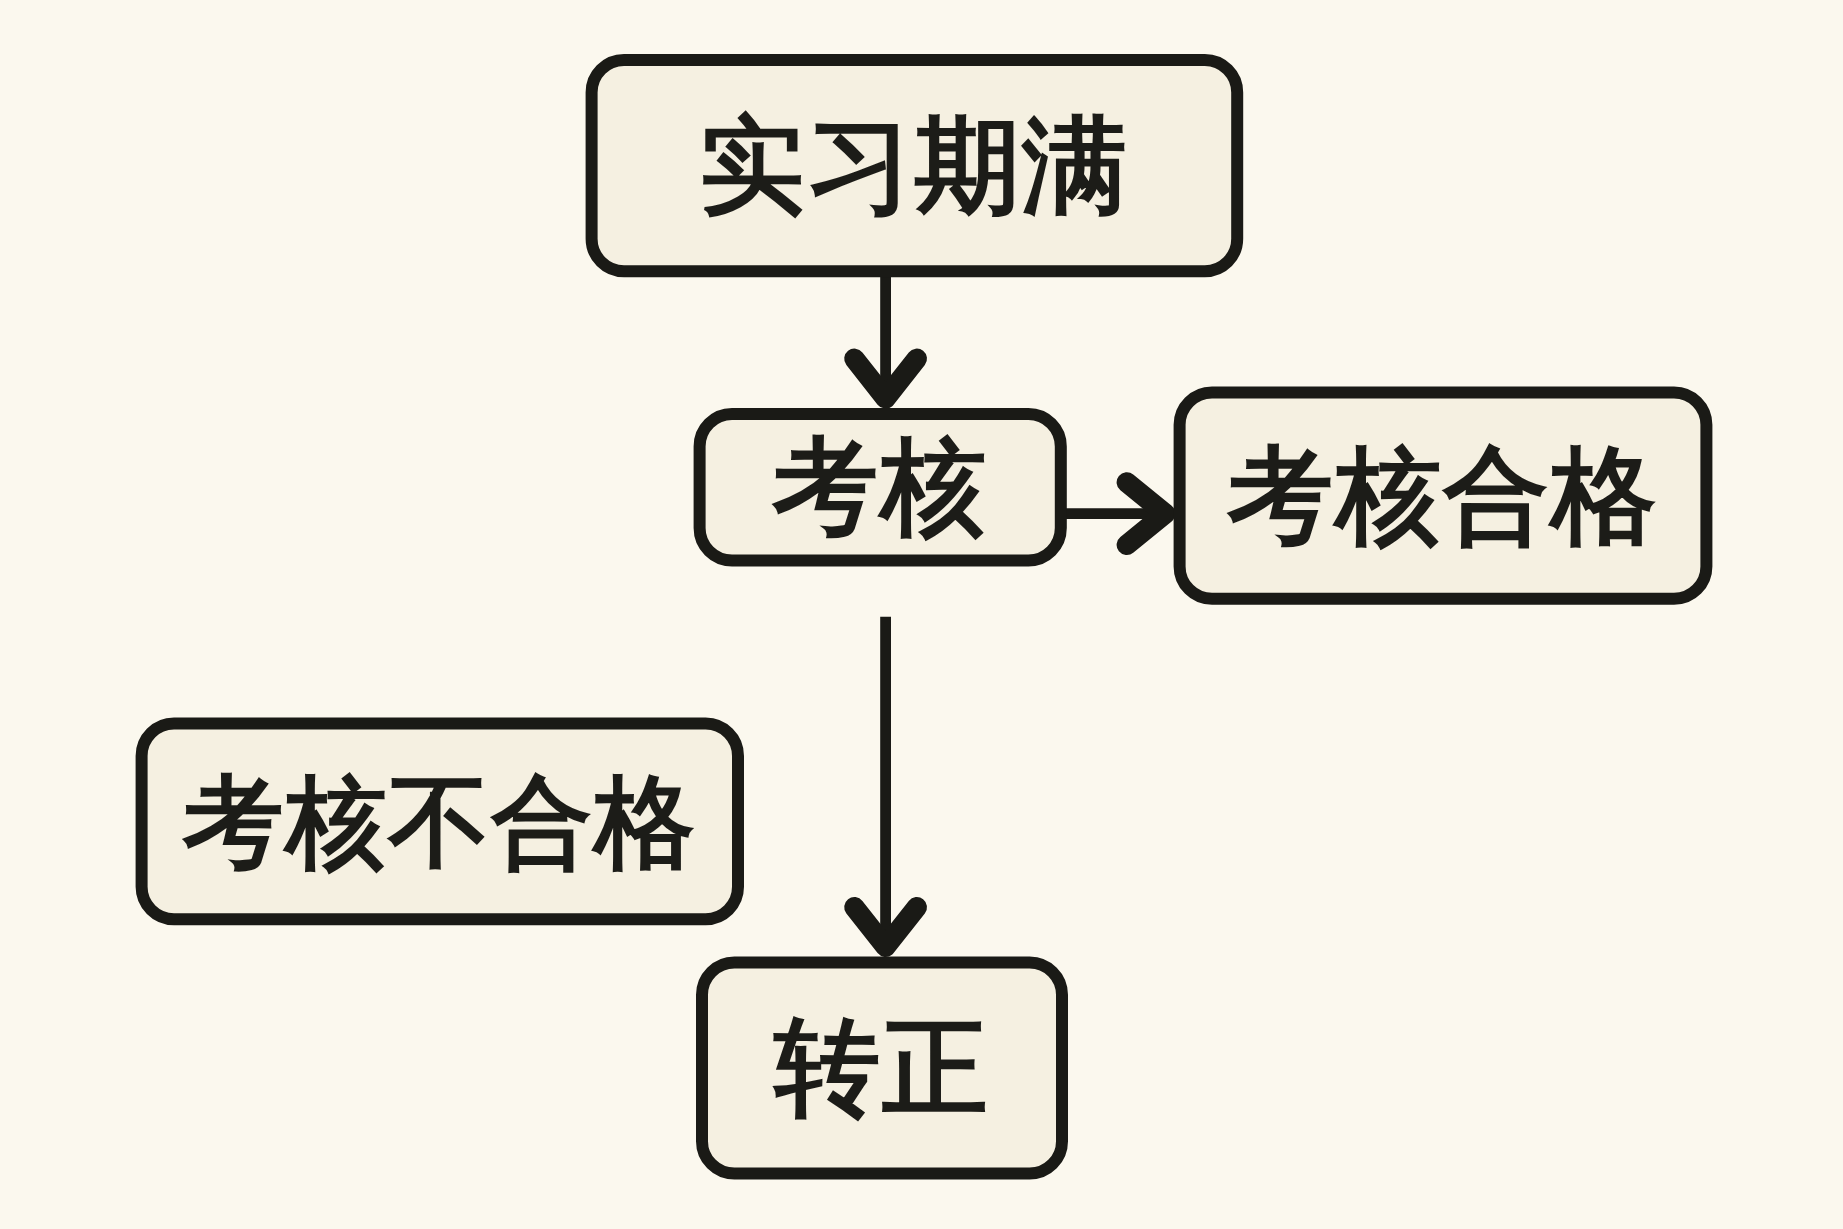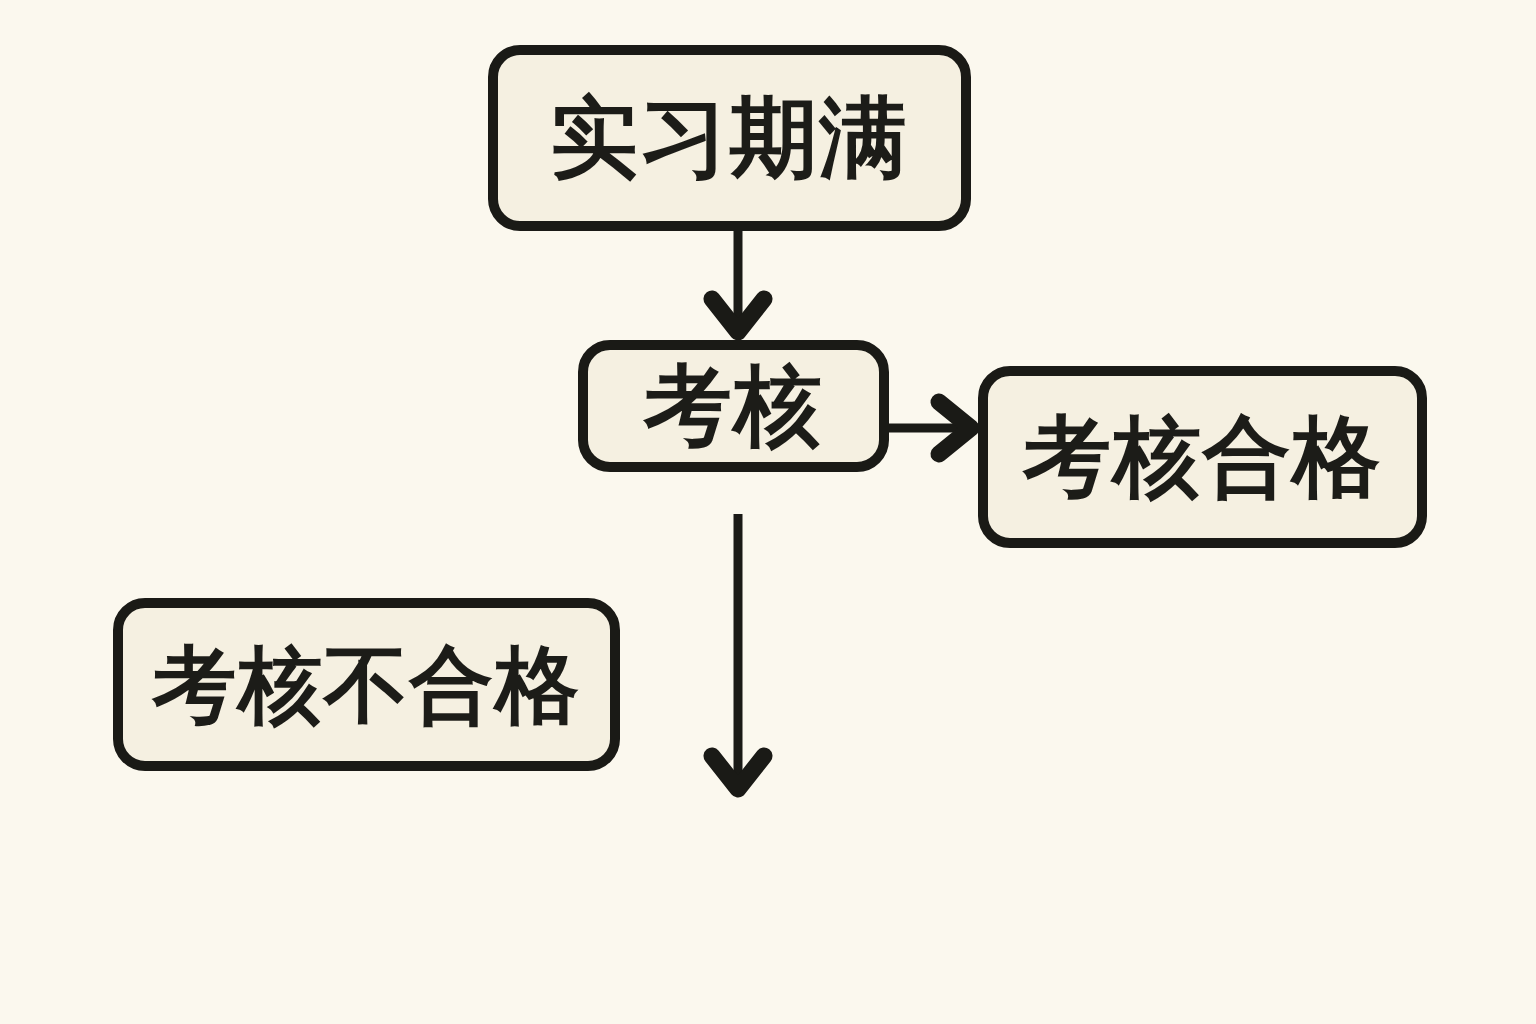--- a/index.html
+++ b/index.html
@@ -32,23 +32,23 @@
     display: flex;
     align-items: center;
     justify-content: center;
     color: #1c1c18;
     font-weight: bold;
     font-size: 88px;
     letter-spacing: 0.02em;
     line-height: 1;
     white-space: nowrap;
   }
-  .node-internship   { left: 488px;  top: 45px;  width: 483px; height: 186px; }
+  .node-internship   { left: 488px;  top: 45px;  width: 548px; height: 186px; }
   .node-assessment   { left: 578px;  top: 340px; width: 311px; height: 132px; }
-  .node-pass         { left: 978px;  top: 322px; width: 449px; height: 182px; margin-top: 44px; }
+  .node-pass         { left: 978px;  top: 322px; width: 449px; height: 182px; }
   .node-fail         { left: 113px;  top: 598px; width: 507px; height: 173px; font-size: 84px; }
   .node-regular      { left: 580px;  top: 797px; width: 310px; height: 186px; }
   .edge-line {
     stroke: #1a1a16;
     stroke-width: 9;
     fill: none;
   }
   .edge-head {
     stroke: #1a1a16;
     stroke-width: 17;
@@ -86,14 +86,17 @@
   </div>
 
   <div class="node node-pass">
     <span>考核合格</span>
   </div>
 
   <div class="node node-fail">
     <span>考核不合格</span>
   </div>
 
+  <div class="node node-regular">
+    <span>转正</span>
+  </div>
 
 </div>
 
 </body></html>

